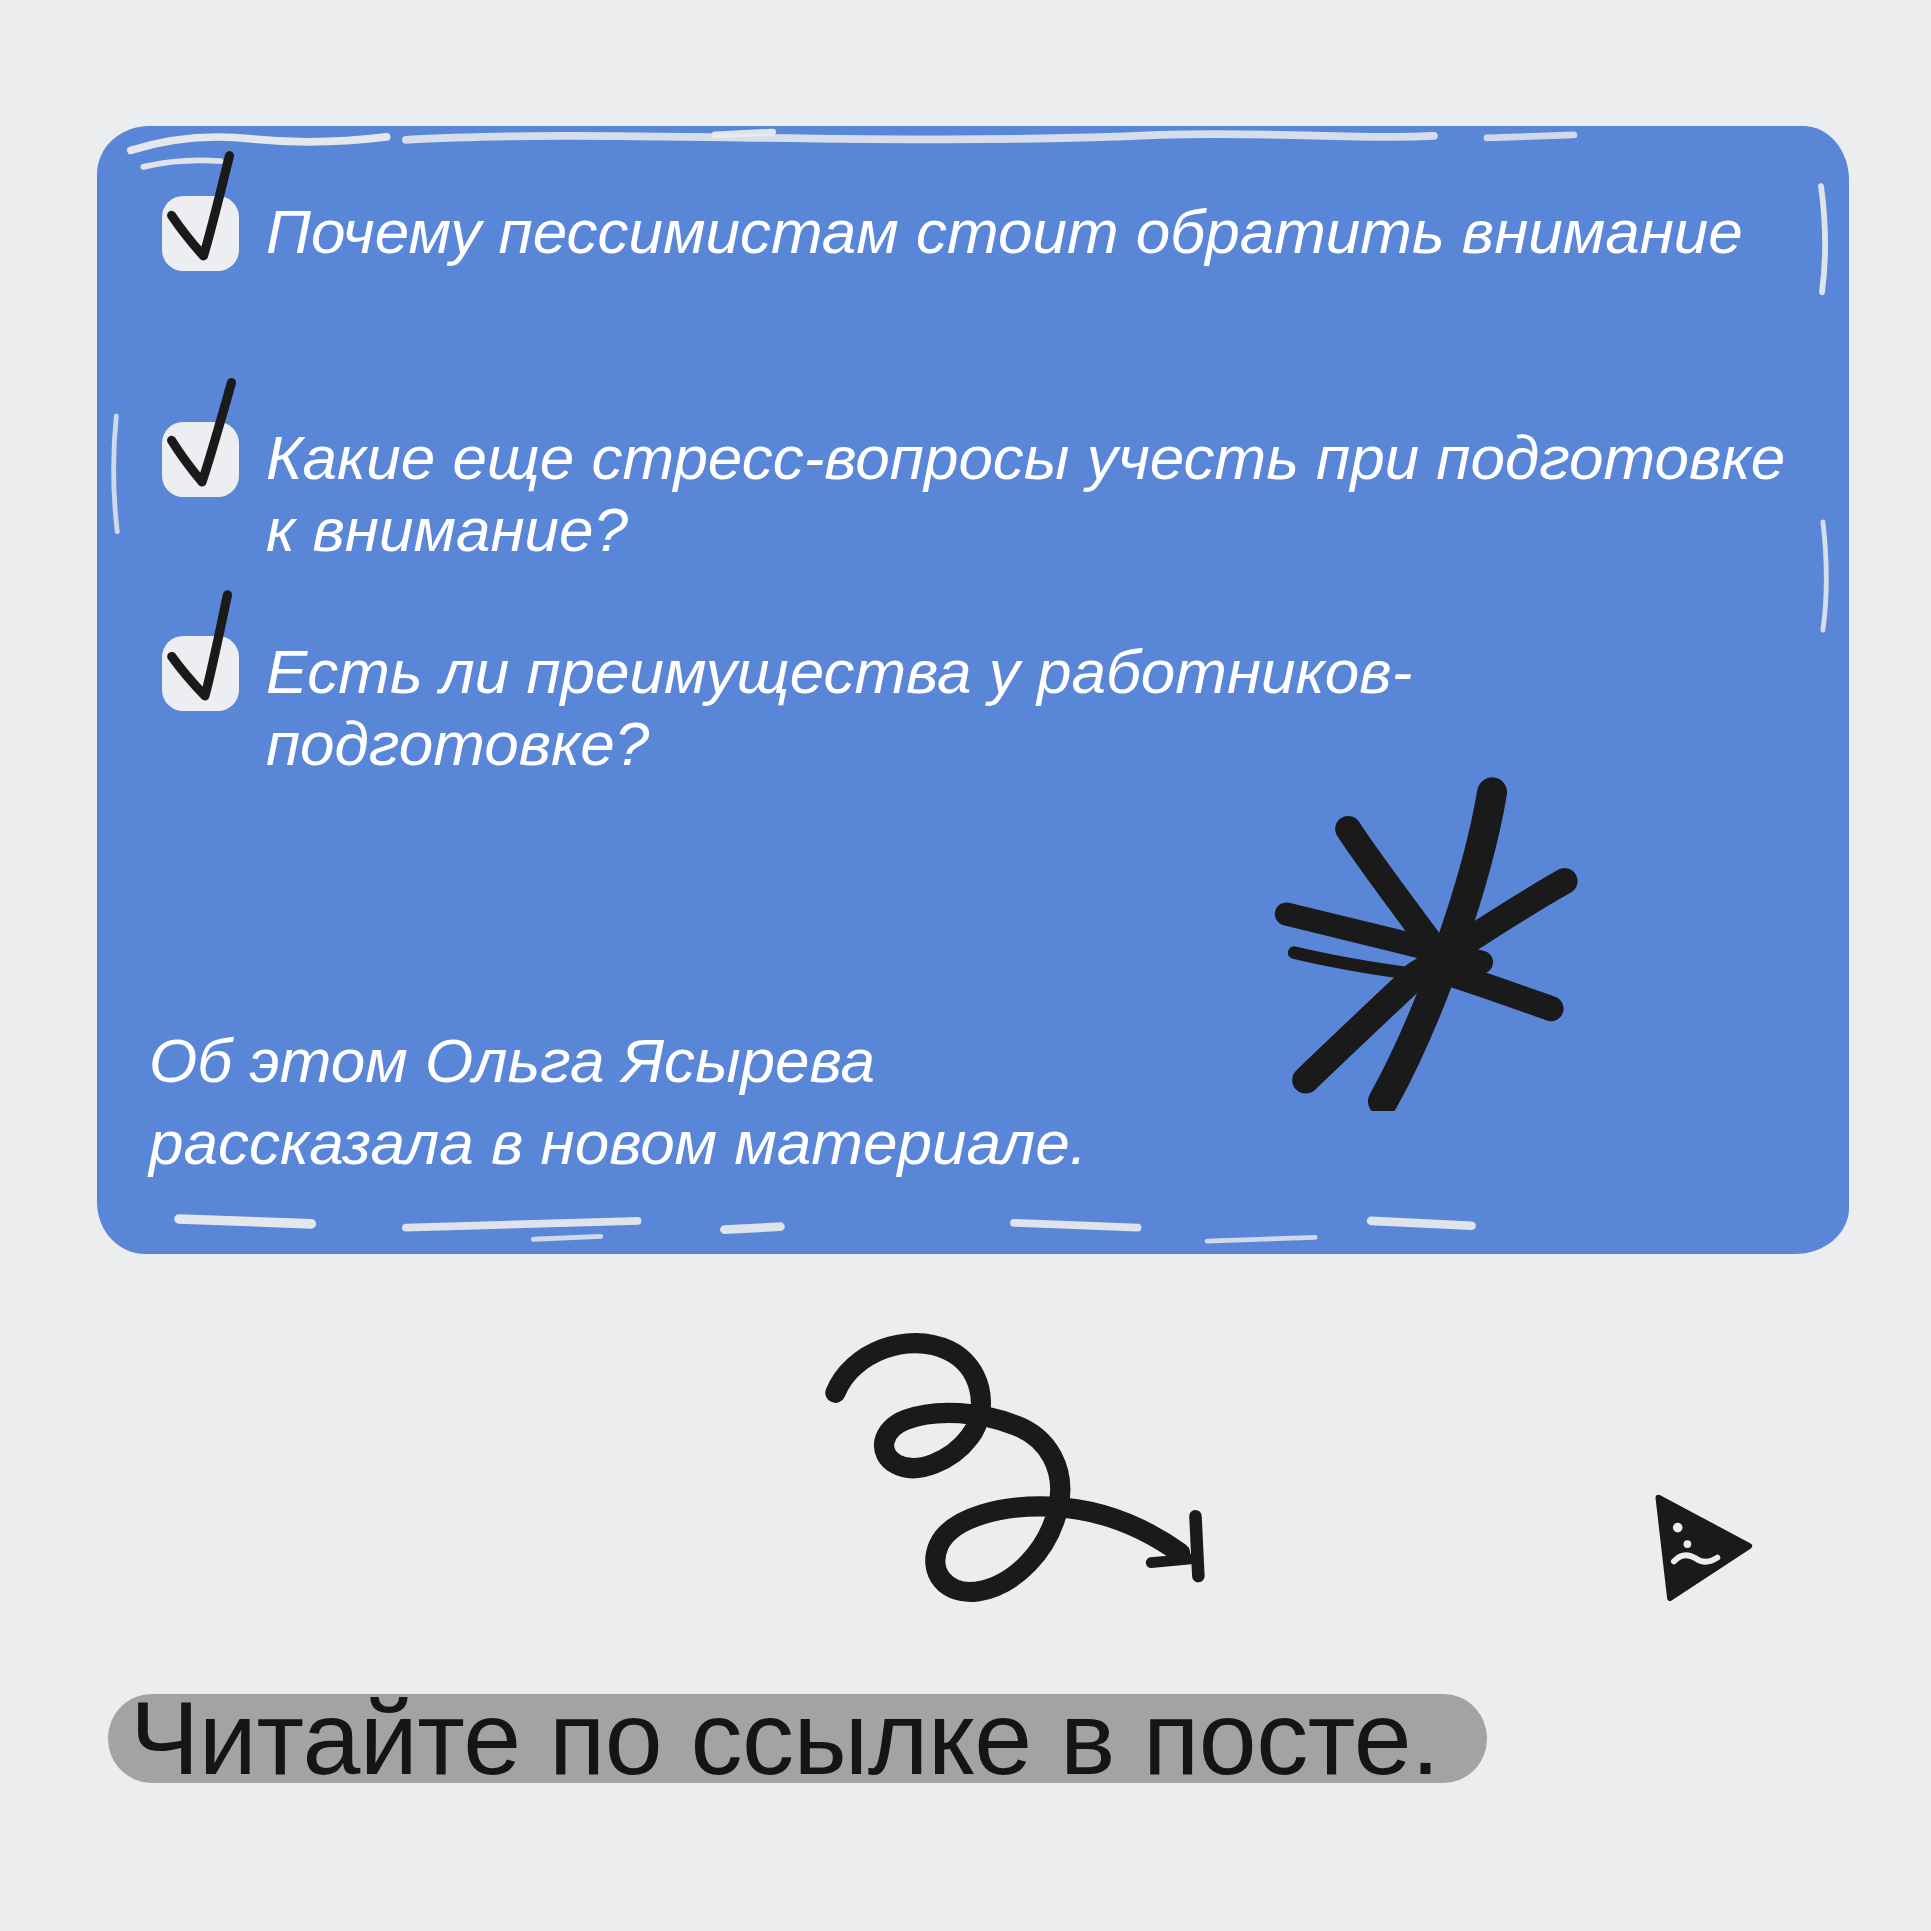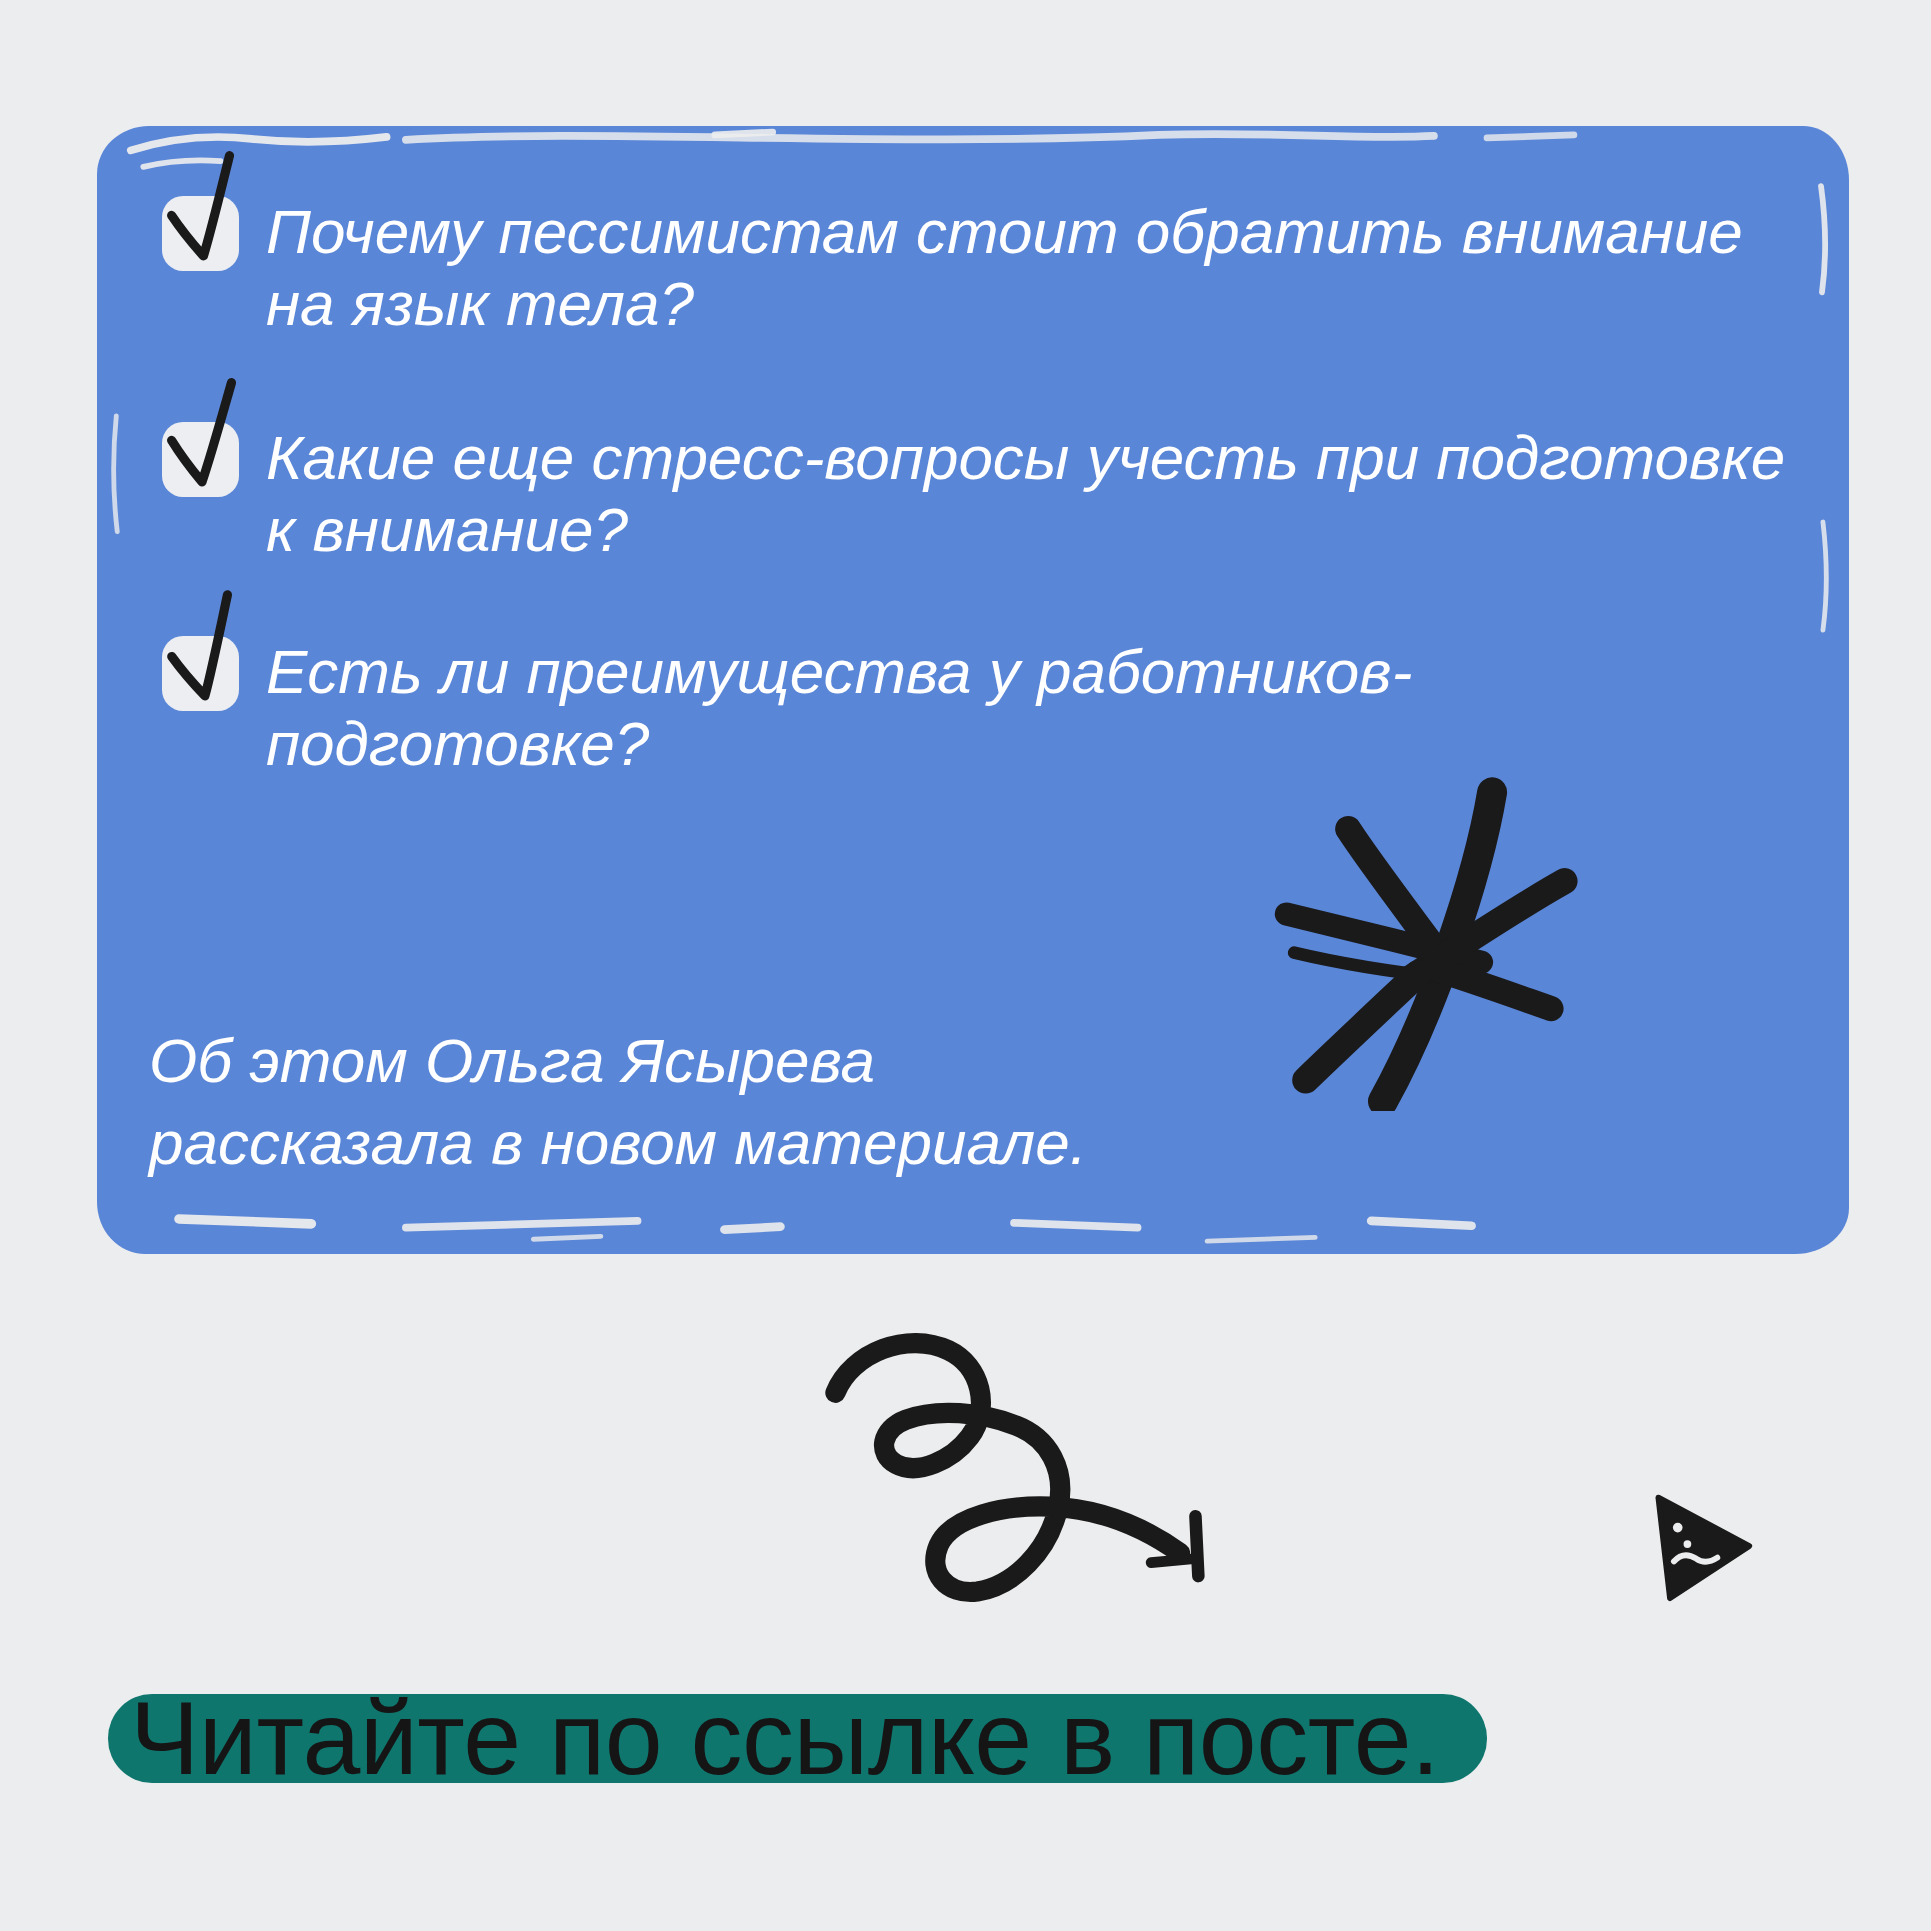--- a/index.html
+++ b/index.html
@@ -39,21 +39,21 @@
   }
   
   .doodle{position:absolute;pointer-events:none;}
   .asterisk{left:1265px;top:772px;width:319px;height:338px;}
   .spiral{left:792px;top:1323px;width:444px;height:290px;}
   .triangle{left:1641px;top:1482px;width:116px;height:126px;}
   
   .cta{
     position:absolute;left:108px;top:1694px;
     width:1379px;height:89px;
-    background:#0f766e;border-radius:44px;
+    background:#a3a3a3;border-radius:44px;
     display:flex;align-items:flex-start;
     padding-left:22px;box-sizing:border-box;
   }
   .cta-label{
     font-size:104px;line-height:89px;color:#151515;
     letter-spacing:-0.5px;white-space:nowrap;
   }
 </style>
 </head>
 <body>
@@ -81,21 +81,20 @@
   </svg>
 
   <div class="item item-1">
     <div class="cb cb-1">
       <svg viewBox="0 0 92 140">
         <path d="M14,72 C22,84 39,105 47,114 C55,88 67,38 74,10" fill="none" stroke="#1A1A1A" stroke-width="9.5" stroke-linecap="round" stroke-linejoin="round"></path>
       </svg>
     </div>
     <div class="item-text">
       <div>Почему пессимистам стоит обратить внимание</div>
-      <div>на язык тела?</div>
     </div>
   </div>
 
   <div class="item item-2">
     <div class="cb cb-2">
       <svg viewBox="0 0 92 140">
         <path d="M14,72 C22,84 39,105 47,114 C55,88 67,38 74,10" fill="none" stroke="#1A1A1A" stroke-width="9.5" stroke-linecap="round" stroke-linejoin="round"></path>
       </svg>
     </div>
     <div class="item-text">

